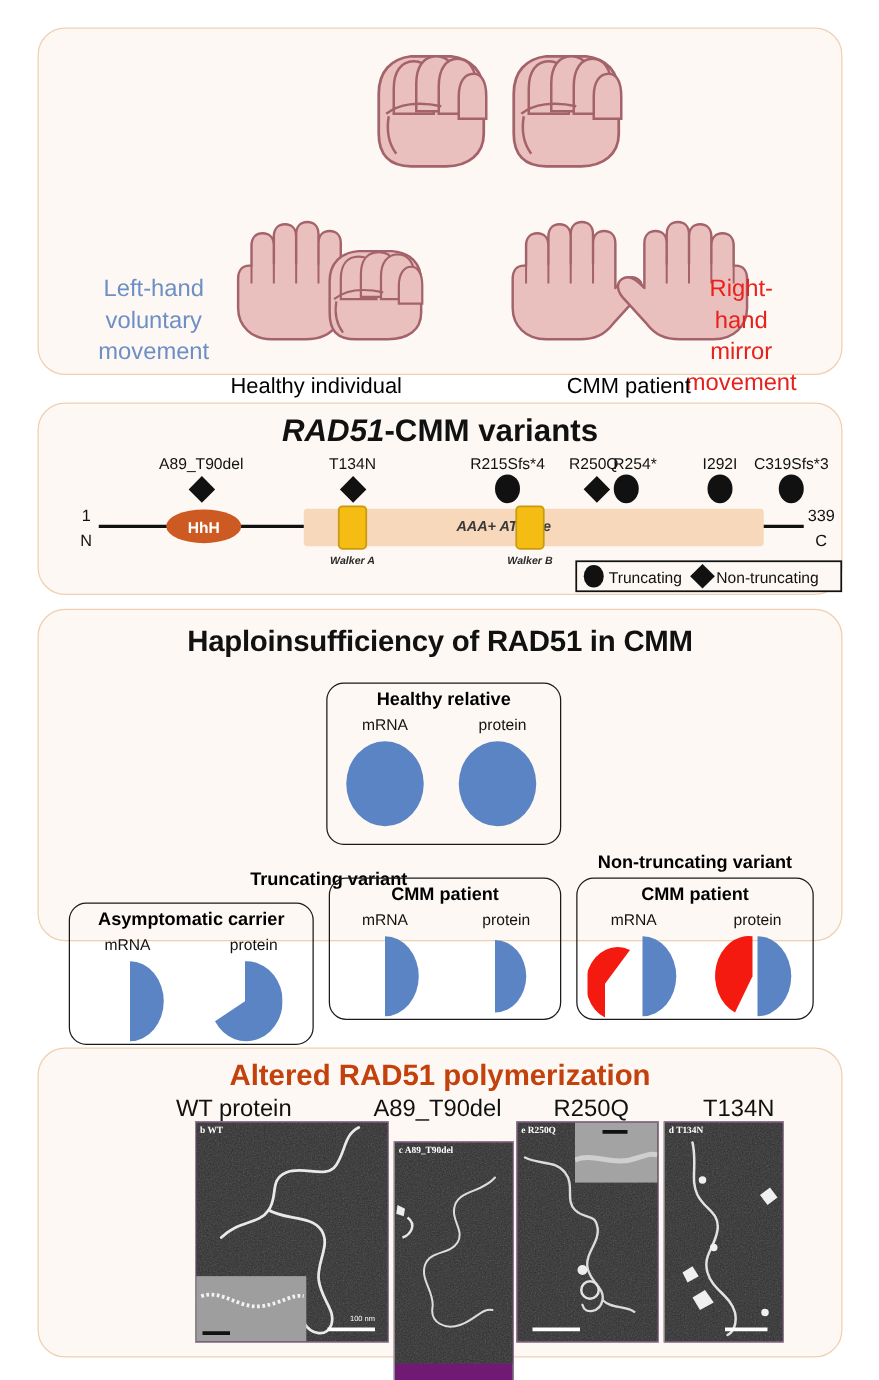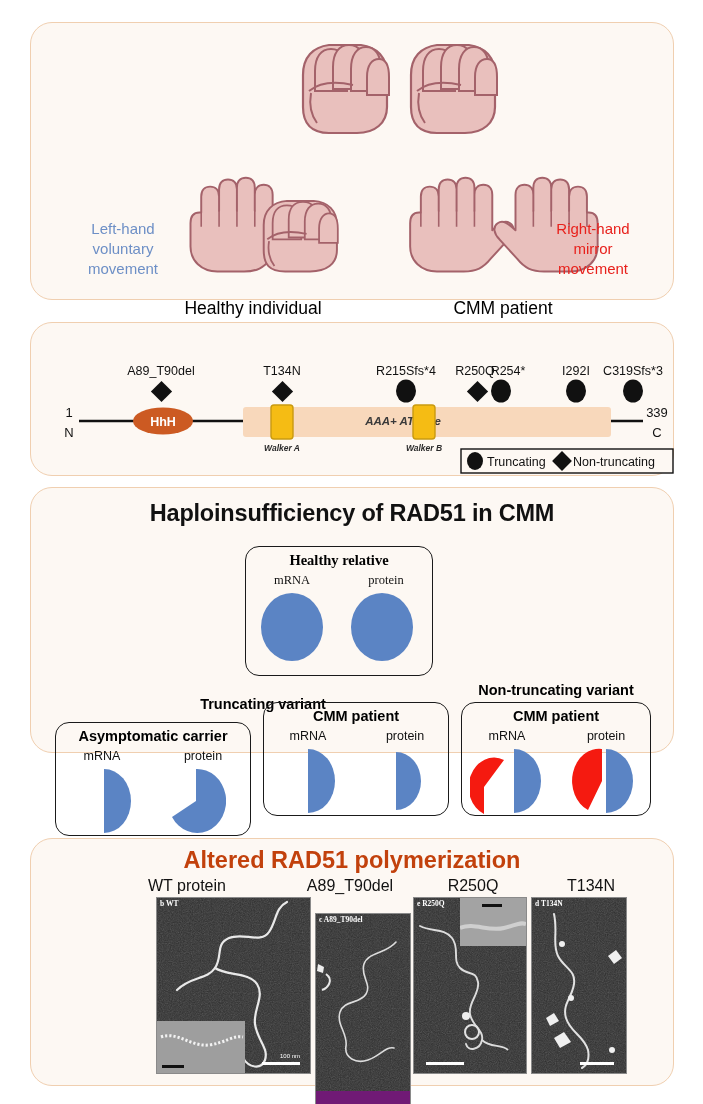--- a/index.html
+++ b/index.html
@@ -18,21 +18,21 @@
   
   #panel-hands{left:30px;top:22px;width:644px;height:278px;}
   .fist-row{position:absolute;left:0;right:0;top:10px;display:flex;justify-content:center;gap:8px;}
   .quote{
     position:absolute;left:0;right:0;top:124px;text-align:center;
     font-style:italic;font-weight:bold;font-size:15.5px;color:#1a1a1a;
     font-family:"Liberation Sans", sans-serif;
   }
   .hands-row{position:absolute;left:0;right:0;top:152px;height:100px;}
   .side-label{
-    position:absolute;font-size:15px;line-height:1.32;text-align:center;
+    position:absolute;font-size:19px;line-height:1.32;text-align:center;
   }
   .side-left{left:46px;top:196px;width:92px;color:#6d8fc6;}
   .side-right{right:34px;top:196px;width:92px;color:#e8211c;}
   .cap{
     position:absolute;font-weight:normal;font-size:17.5px;color:#000;text-align:center;
   }
   #cap-healthy{left:112px;top:275px;width:220px;}
   #cap-cmm{left:372px;top:275px;width:200px;}
 
   
@@ -66,21 +66,21 @@
   }
   .pie-wrap{position:absolute;}
 
   
   #panel-poly{left:30px;top:838px;width:644px;height:248px;}
   .p4-title{
     position:absolute;left:0;right:0;top:8px;text-align:center;
     font-size:23.5px;font-weight:bold;color:#c2410c;
   }
   .em-lab{
-    position:absolute;text-align:center;font-size:16px;color:#111;
+    position:absolute;text-align:center;font-size:19px;color:#111;
   }
   .em-img{
     position:absolute;background:#701a75;overflow:hidden;
     border:1px solid #8a8a8a;box-sizing:border-box;
   }
   .em-tag{
     position:absolute;left:3px;top:1px;color:#fff;font-size:7.5px;
     font-family:"Liberation Serif", serif;font-weight:bold;z-index:4;
     white-space:nowrap;
   }
@@ -163,20 +163,23 @@
     </g>
   </svg>
 
   <div class="side-label side-left">Left-hand voluntary movement</div>
   <div class="side-label side-right">Right-hand mirror movement</div>
   <div class="cap" id="cap-healthy">Healthy individual</div>
   <div class="cap" id="cap-cmm">CMM patient</div>
 </div>
 
 <div class="panel" id="panel-variants">
+  <div class="p2-title">
+    <i>RAD51</i><span>-CMM variants</span>
+  </div>
 
   <svg id="variant-svg" width="644" height="112" viewBox="0 0 644 112">
 
     <line x1="48" y1="58" x2="612" y2="58" stroke="#111" stroke-width="2.6"></line>
 
     <rect x="212" y="44" width="368" height="30" rx="3" fill="#f8d8bb"></rect>
     <text x="372" y="62" text-anchor="middle" font-size="11.5" font-style="italic" font-weight="bold" fill="#3a3a3a" font-family="Liberation Sans, sans-serif">AAA+ ATPase</text>
 
     <ellipse cx="132" cy="58" rx="30" ry="13.5" fill="#cc5a22"></ellipse>
     <text x="132" y="63" text-anchor="middle" font-size="12.5" font-weight="bold" fill="#fff" font-family="Liberation Sans, sans-serif">HhH</text>
@@ -227,21 +230,21 @@
       <text x="456" y="103" font-size="12.5" fill="#111" font-family="Liberation Sans, sans-serif">Truncating</text>
       <rect x="524" y="91" width="14" height="14" transform="rotate(45 531 98)" fill="#111"></rect>
       <text x="542" y="103" font-size="12.5" fill="#111" font-family="Liberation Sans, sans-serif">Non-truncating</text>
     </g>
   </svg>
 </div>
 
 <div class="panel" id="panel-haplo">
   <div class="p3-title">Haploinsufficiency of RAD51 in CMM</div>
 
-  <div class="subbox" style="left:214px;top:58px;width:188px;height:130px;font-family:Liberation Serif, serif;">
+  <div class="subbox" style="left:230px;top:58px;width:188px;height:130px;">
     <div class="subbox-title">Healthy relative</div>
     <div class="pie-lab" style="left:10px;top:26px;width:72px;">mRNA</div>
     <div class="pie-lab" style="left:102px;top:26px;width:76px;">protein</div>
     <svg class="pie-wrap" style="left:14px;top:45px;" width="64" height="70" viewBox="0 0 64 70">
       <ellipse cx="32" cy="35" rx="31" ry="34" fill="#5b84c4"></ellipse>
     </svg>
     <svg class="pie-wrap" style="left:104px;top:45px;" width="64" height="70" viewBox="0 0 64 70">
       <ellipse cx="32" cy="35" rx="31" ry="34" fill="#5b84c4"></ellipse>
     </svg>
   </div>

